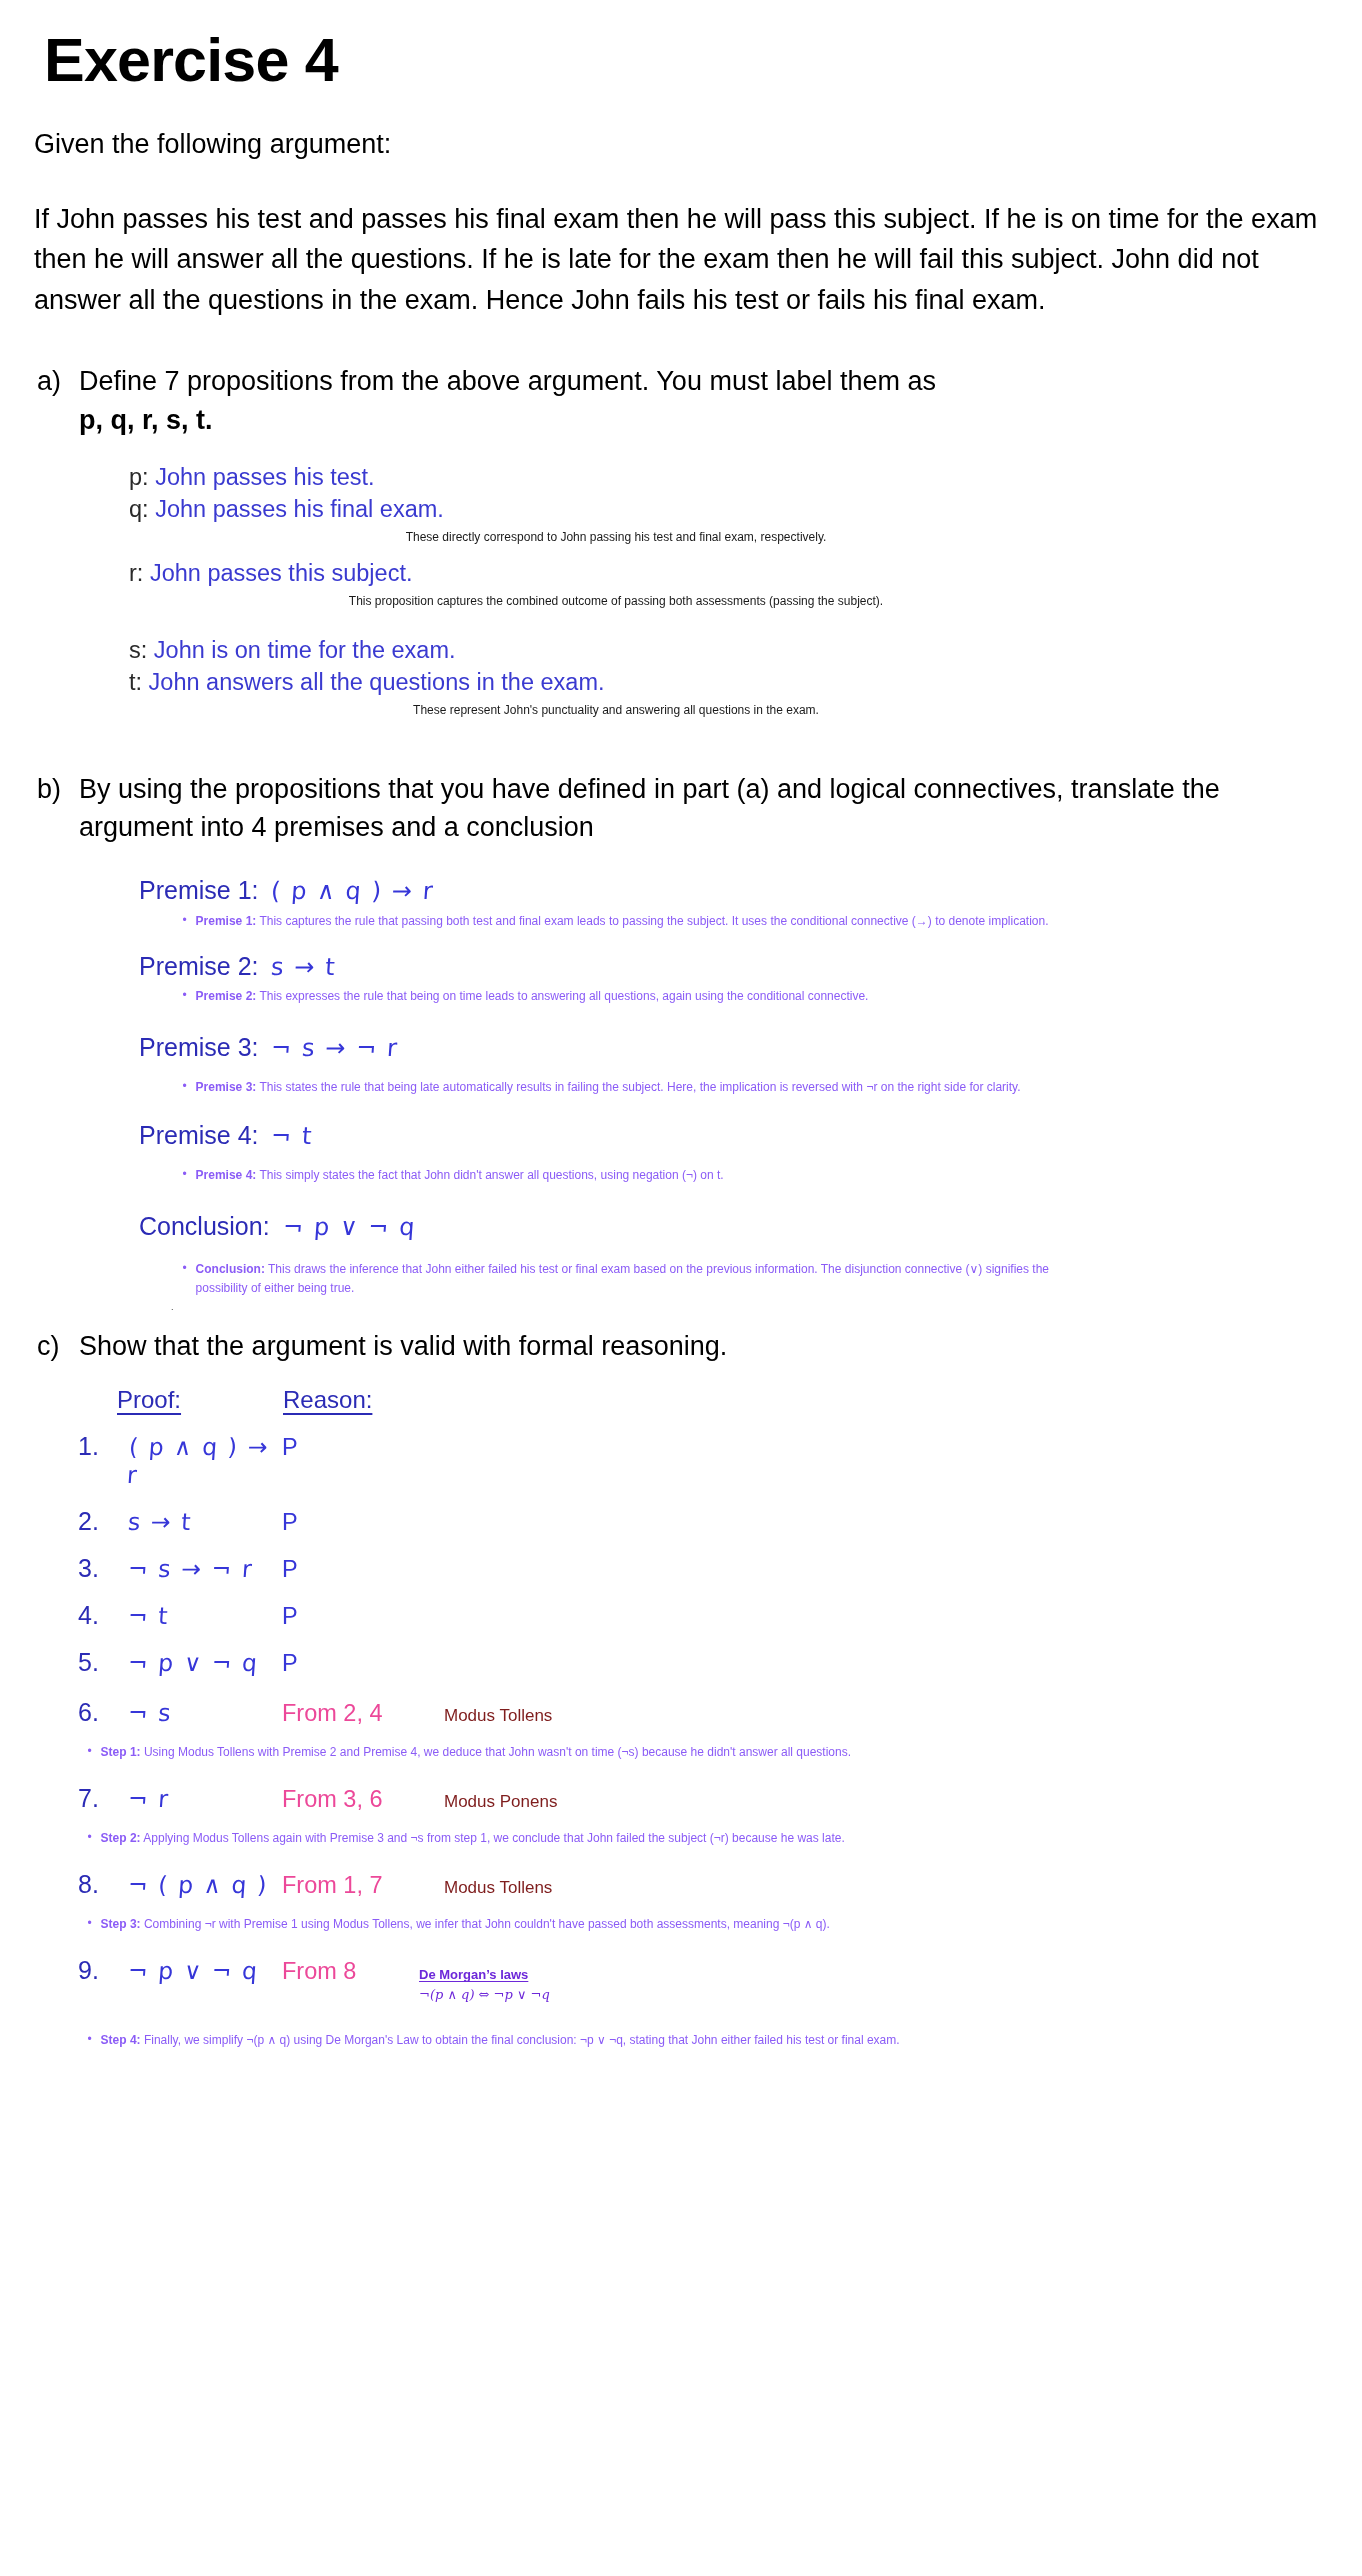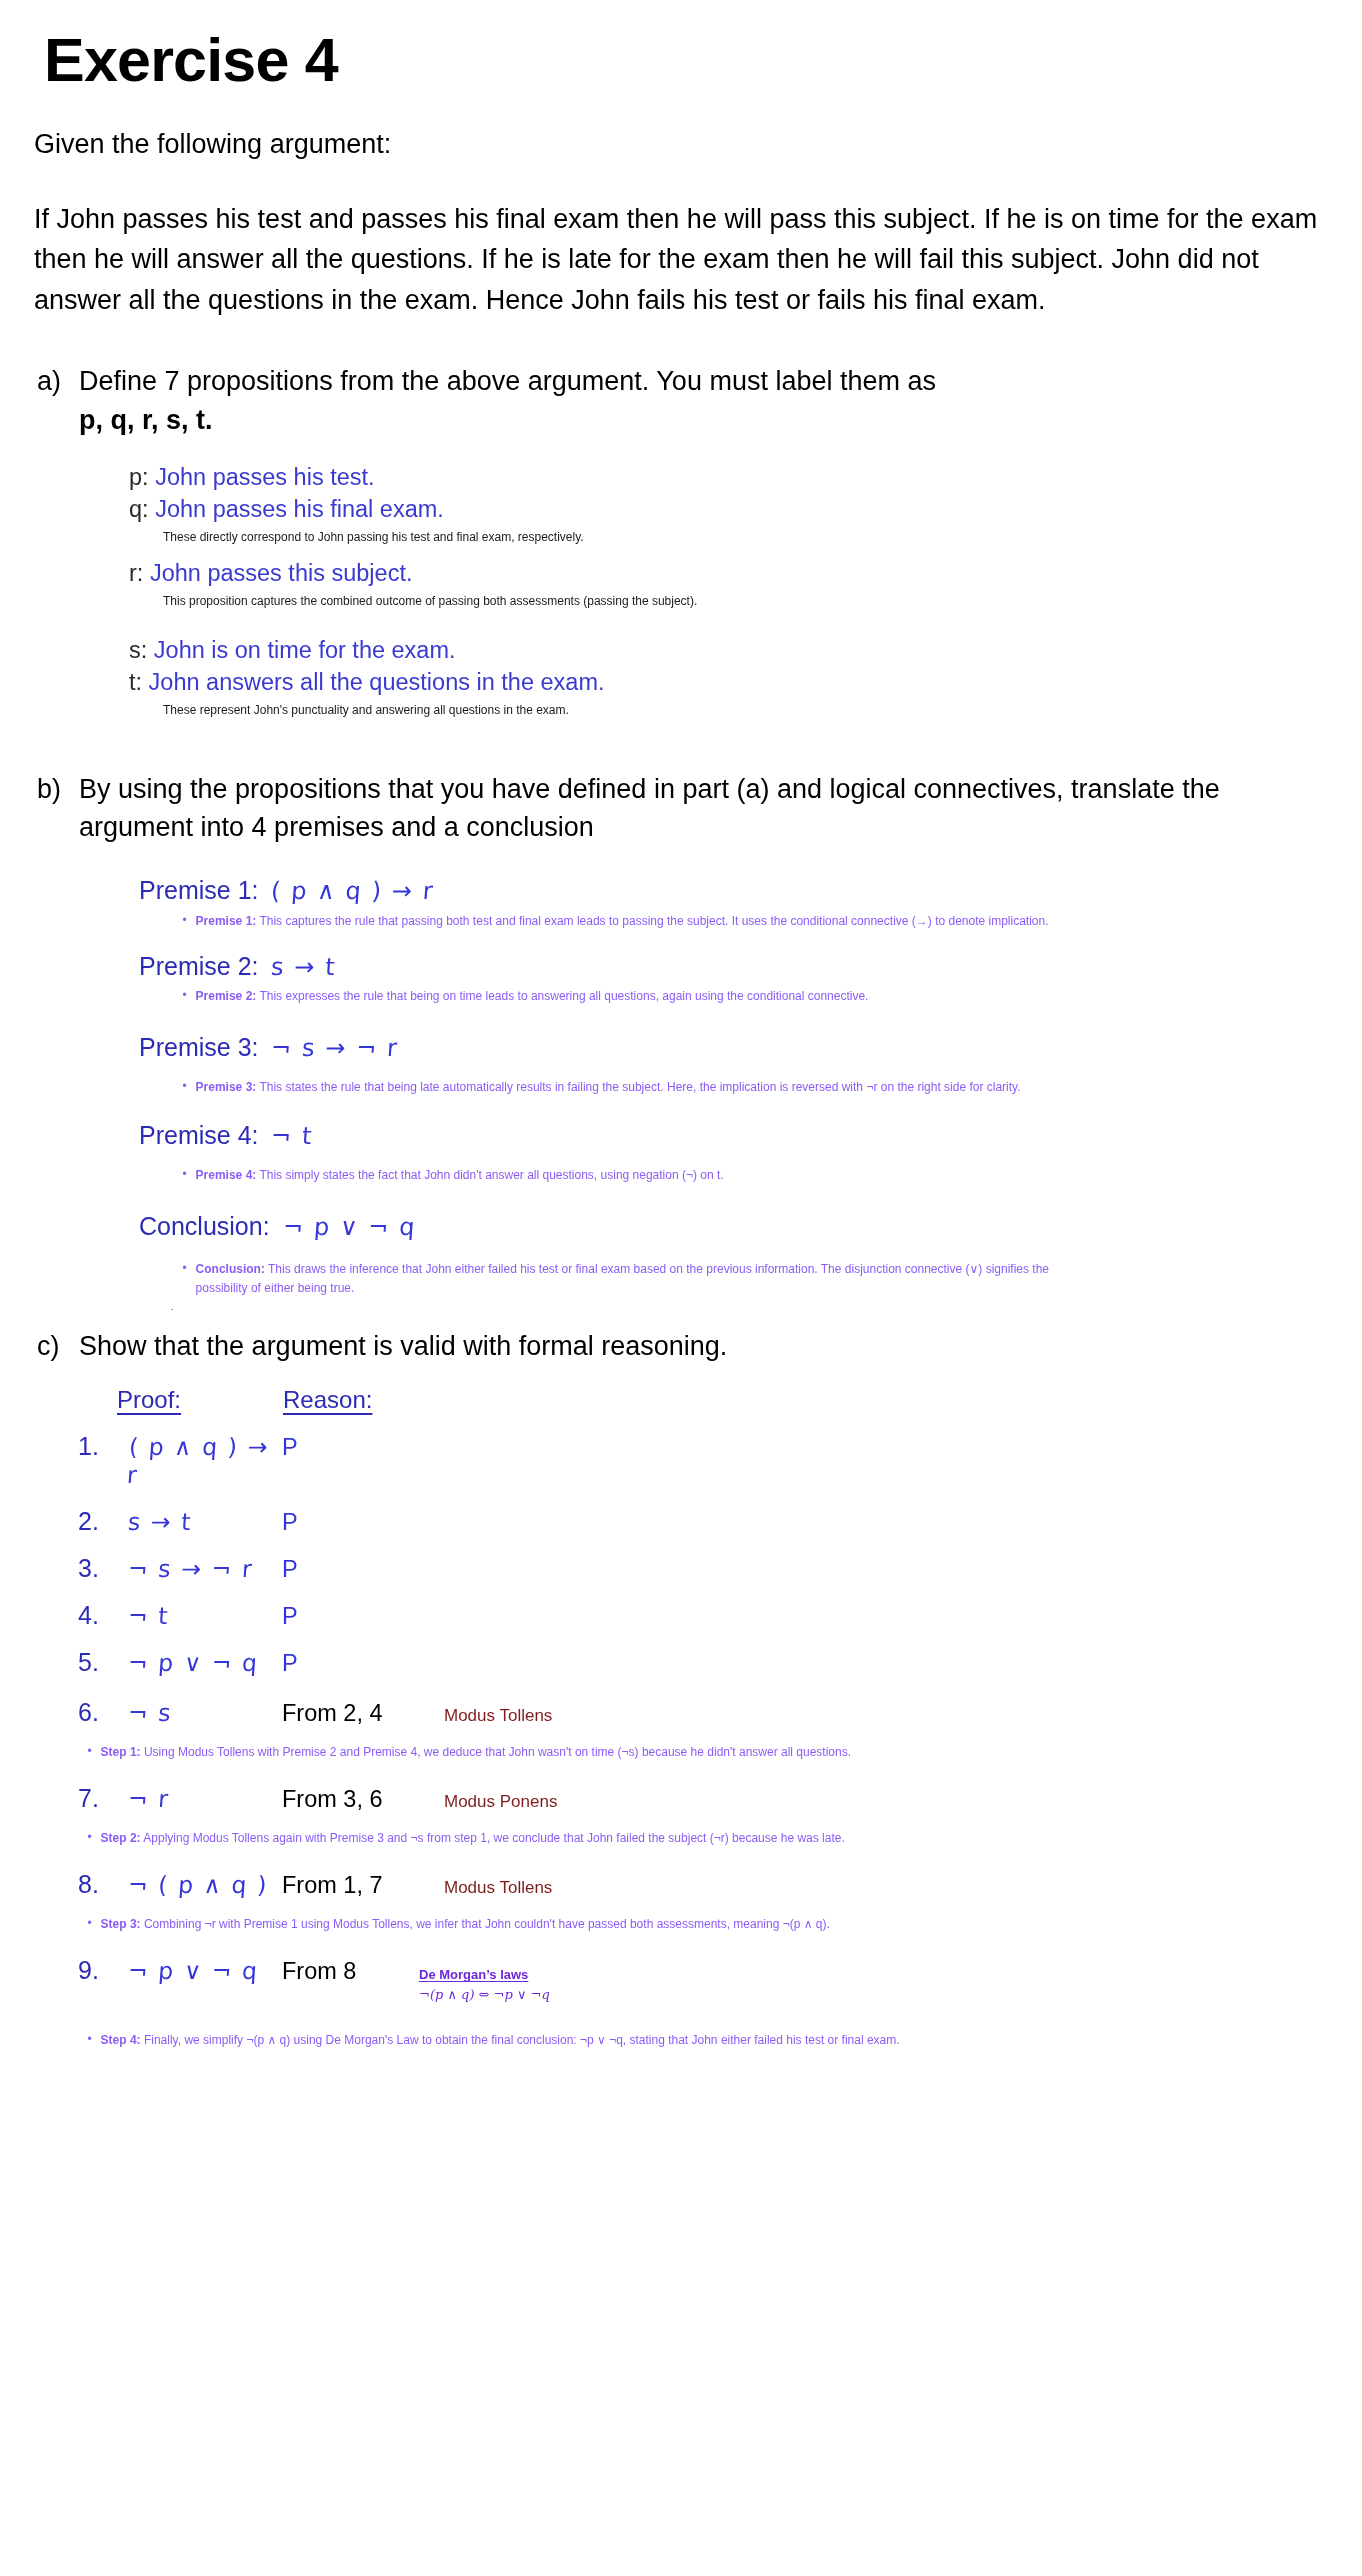--- a/index.html
+++ b/index.html
@@ -77,20 +77,21 @@
     color: #2a2a2a;
   }
 
   
   .note {
     font-size: 12px;
     color: #1a1a1a;
     line-height: 1.45;
     margin: 4.9px 0 0 34px;
     max-width: 906px;
+    text-align: center;
   }
   .note-b {
     font-size: 12px;
     color: #8b5cf6;
     line-height: 1.55;
     margin: 6.5px 0 0 42px;
     max-width: 873px;
     position: relative;
     padding-left: 14.6px;
   }
@@ -161,21 +162,21 @@
     width: 154px;
     flex: 0 0 154px;
     font-size: 23.5px;
     color: #3636d8;
     font-family: "DejaVu Sans", sans-serif;
     letter-spacing: 1.6px;
     transform: skewX(-4deg);
   }
   .proof-from {
     font-size: 23.5px;
-    color: #000000;
+    color: #ec4899;
     width: 162px;
     flex: 0 0 162px;
   }
   .proof-rule {
     font-size: 17px;
     color: #7f1d1d;
     white-space: nowrap;
   }
   .proof-row .proof-from.short { width: 129px; flex: 0 0 129px; }
 

